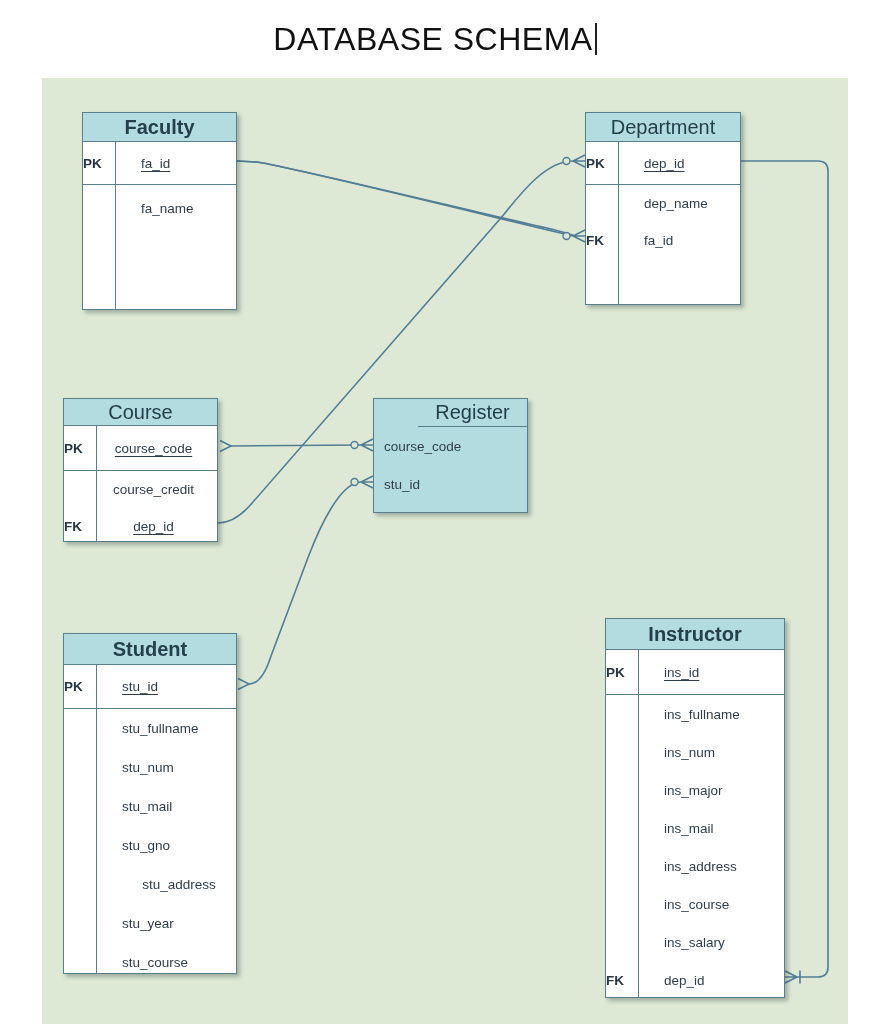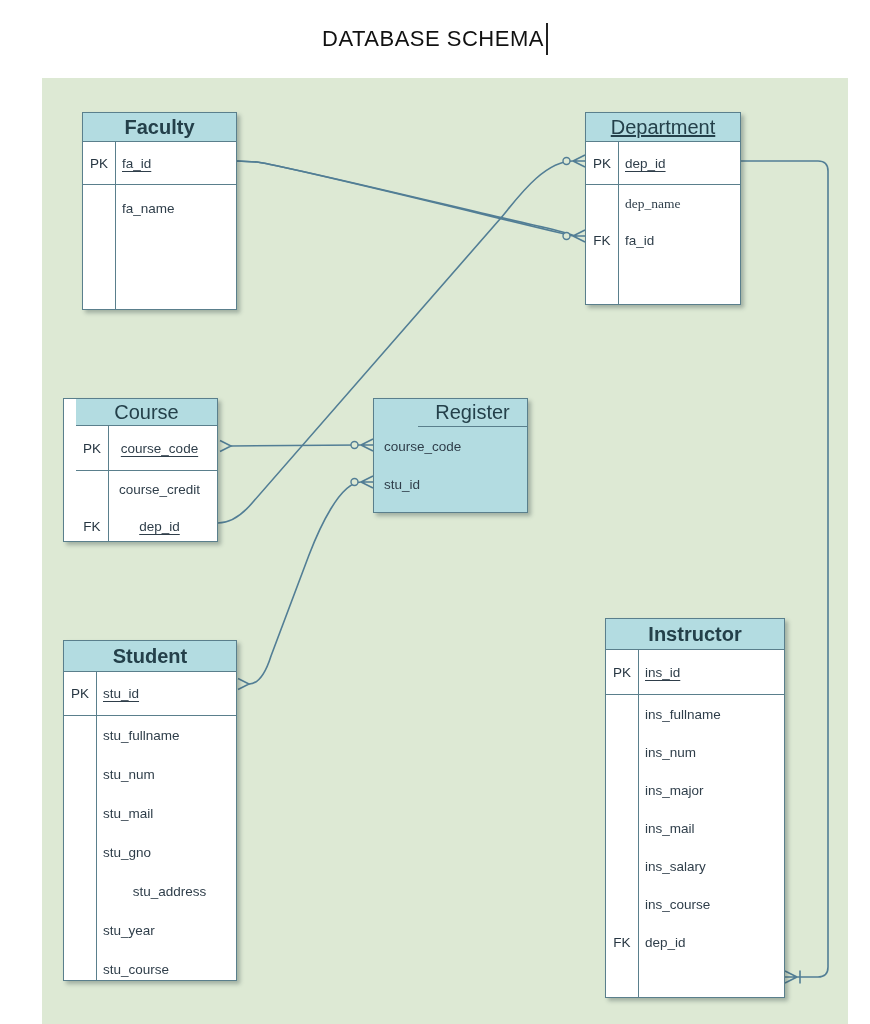--- a/index.html
+++ b/index.html
@@ -6,40 +6,40 @@
     --canvas:#dde9d4; --header-fill:#b3dce1; --border:#5a7f8c;
     --line:#527e95; --text:#2f3e4a; --title:#111111;
   }
   html,body{margin:0;padding:0;}
   body{
     width:870px;height:1024px;position:relative;overflow:hidden;background:#ffffff;
     font-family:"Liberation Sans","DejaVu Sans",sans-serif;
   }
   .title-bar{position:absolute;top:0;left:0;width:870px;height:78px;
     display:flex;align-items:center;justify-content:center;background:#fff;}
-  .title-text{font-size:22px;letter-spacing:.5px;color:var(--title);}
+  .title-text{font-size:32px;letter-spacing:.5px;color:var(--title);}
   .cursor{display:inline-block;width:2px;height:32px;background:#222;margin-left:2px;vertical-align:-6px;}
   .canvas{position:absolute;left:42px;top:78px;width:806px;height:946px;background:var(--canvas);}
   .wires{position:absolute;left:0;top:0;width:806px;height:946px;}
   .wires path, .wires line{stroke:var(--line);fill:none;stroke-width:1.6;}
   .wires circle{stroke:var(--line);fill:var(--canvas);stroke-width:1.4;}
 
   .entity{position:absolute;background:#ffffff;border:1px solid var(--border);
     box-shadow:3px 3px 4px rgba(50,70,70,.35);display:flex;flex-direction:column;
     font-size:13.5px;color:var(--text);box-sizing:border-box;}
   .entity.teal{background:var(--header-fill);}
   .thead{background:var(--header-fill);border-bottom:1px solid var(--border);
     display:flex;align-items:center;justify-content:center;font-size:20px;flex:0 0 auto;color:#24404a;}
   .thead.bold{font-weight:bold;}
   .tbody{position:relative;flex:1;display:flex;flex-direction:column;min-height:0;}
   .vline{position:absolute;top:0;bottom:0;left:32px;width:1px;background:var(--border);}
   .row{display:flex;align-items:center;flex:0 0 auto;}
   .row.pkline{border-bottom:1px solid var(--border);}
-  .kcell{flex:0 0 32px;width:32px;text-align:center;font-weight:normal;color:#273642;}
-  .fcell{flex:1;padding-left:7px;}
+  .kcell{flex:0 0 32px;width:32px;text-align:left;font-weight:bold;color:#273642;}
+  .fcell{flex:1;padding-left:26px;}
   .fcell.center{text-align:center;padding-left:0;padding-right:6px;}
   .u{text-decoration:underline;text-underline-offset:3px;}
   .teal .fcell{padding-left:10px;}
 </style>
 </head>
 <body>
 
 <div class="title-bar">
   <span class="title-text">DATABASE SCHEMA</span>
     <span class="cursor"></span>
@@ -92,39 +92,39 @@
         <div class="fcell"><span class="u">fa_id</span></div>
       </div>
       <div class="row" style="height:46px;">
         <div class="kcell"></div>
         <div class="fcell"><span>fa_name</span></div>
       </div>
     </div>
   </div>
 
   <div class="entity" style="left:543px;top:34px;width:156px;height:193px;">
-    <div class="thead" style="height:28px;text-decoration:underline;">Department</div>
+    <div class="thead" style="height:28px;">Department</div>
     <div class="tbody">
       <div class="vline"></div>
       <div class="row pkline" style="height:42px;">
         <div class="kcell">PK</div>
         <div class="fcell"><span class="u">dep_id</span></div>
       </div>
-      <div class="row" style="height:37px;font-family:Liberation Serif, serif;">
+      <div class="row" style="height:37px;">
         <div class="kcell"></div>
         <div class="fcell"><span>dep_name</span></div>
       </div>
       <div class="row" style="height:36px;">
         <div class="kcell">FK</div>
         <div class="fcell"><span>fa_id</span></div>
       </div>
     </div>
   </div>
 
-  <div class="entity" style="left:21px;top:320px;width:155px;height:144px;padding-left:12px;">
+  <div class="entity" style="left:21px;top:320px;width:155px;height:144px;">
     <div class="thead" style="height:26px;">Course</div>
     <div class="tbody">
       <div class="vline"></div>
       <div class="row pkline" style="height:44px;">
         <div class="kcell">PK</div>
         <div class="fcell center"><span class="u">course_code</span></div>
       </div>
       <div class="row" style="height:37px;">
         <div class="kcell"></div>
         <div class="fcell center"><span>course_credit</span></div>
@@ -141,21 +141,21 @@
     <div class="tbody">
       <div class="row" style="height:38px;">
         <div class="fcell"><span>course_code</span></div>
       </div>
       <div class="row" style="height:38px;">
         <div class="fcell"><span>stu_id</span></div>
       </div>
     </div>
   </div>
 
-  <div class="entity" style="left:21px;top:555px;width:174px;height:341px;margin-top:7px;">
+  <div class="entity" style="left:21px;top:555px;width:174px;height:341px;">
     <div class="thead bold" style="height:30px;">Student</div>
     <div class="tbody">
       <div class="vline"></div>
       <div class="row pkline" style="height:43px;">
         <div class="kcell">PK</div>
         <div class="fcell"><span class="u">stu_id</span></div>
       </div>
       <div class="row" style="height:39px;">
         <div class="kcell"></div>
         <div class="fcell"><span>stu_fullname</span></div>
@@ -206,25 +206,29 @@
       <div class="row" style="height:38px;">
         <div class="kcell"></div>
         <div class="fcell"><span>ins_major</span></div>
       </div>
       <div class="row" style="height:38px;">
         <div class="kcell"></div>
         <div class="fcell"><span>ins_mail</span></div>
       </div>
       <div class="row" style="height:38px;">
         <div class="kcell"></div>
+        <div class="fcell"><span>ins_address</span></div>
+      </div>
+      <div class="row" style="height:38px;">
+        <div class="kcell"></div>
+        <div class="fcell"><span>ins_course</span></div>
+      </div>
+      <div class="row" style="height:38px;">
+        <div class="kcell"></div>
         <div class="fcell"><span>ins_salary</span></div>
-      </div>
-      <div class="row" style="height:38px;">
-        <div class="kcell"></div>
-        <div class="fcell"><span>ins_course</span></div>
       </div>
       <div class="row" style="height:38px;">
         <div class="kcell">FK</div>
         <div class="fcell"><span>dep_id</span></div>
       </div>
     </div>
   </div>
 
 </div>
 

